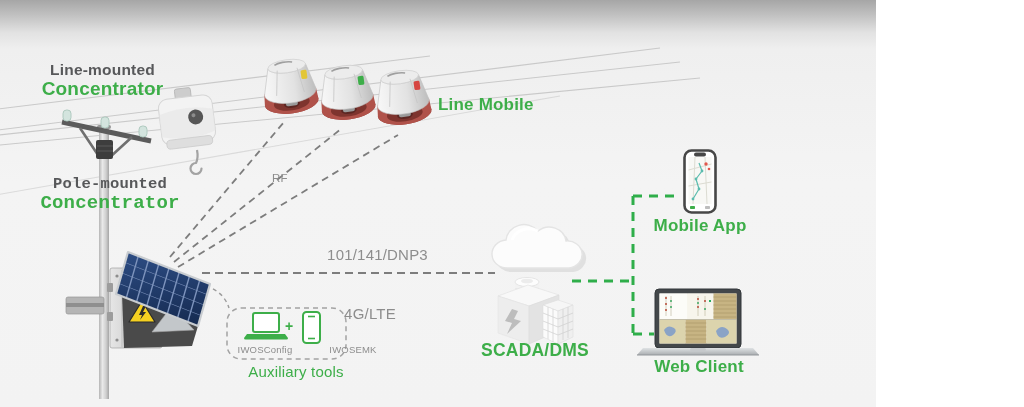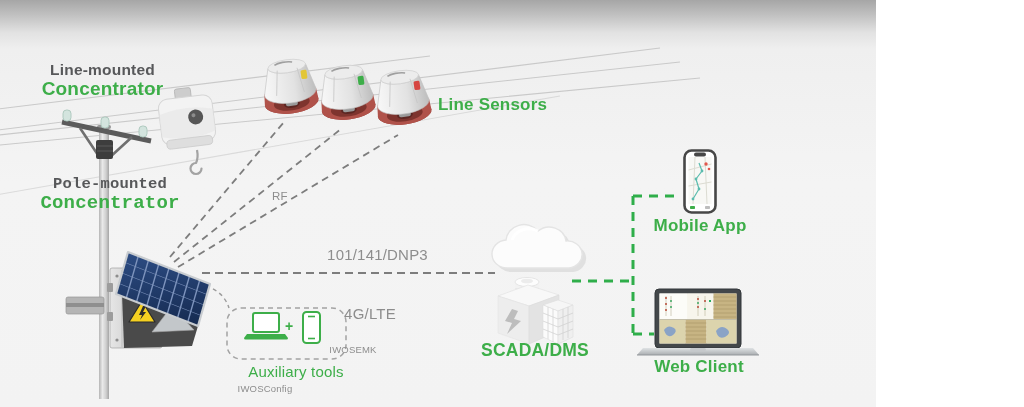--- a/index.html
+++ b/index.html
@@ -292,35 +292,35 @@
 <div class="lbl tc" style="left:20px; top:61px; width:165px;">
   <div class="gray-strong" style="font-size:15.5px">Line-mounted</div>
   <div class="green-big" style="font-size:19px">Concentrator</div>
 </div>
 
 <div class="lbl tc" style="left:30px; top:176px; width:160px;font-family:Liberation Mono, monospace;">
   <div class="gray-strong" style="font-size:15.5px">Pole-mounted</div>
   <div class="green-big" style="font-size:19px">Concentrator</div>
 </div>
 
-<div class="lbl green-big" style="left:438px; top:95px; font-size:17px;">Line Sensors</div>
-
-<div class="lbl dash-gray" style="left:272px; top:190px; font-size:11.5px;">RF</div>
+<div class="lbl green-big" style="left:438px; top:95px; font-size:17px;">Line Mobile</div>
+
+<div class="lbl dash-gray" style="left:272px; top:172px; font-size:11.5px;">RF</div>
 
 <div class="lbl tc dash-gray" style="left:300px; top:247px; width:155px; font-size:15px;">101/141/DNP3</div>
 
 <div class="lbl tc dash-gray" style="left:300px; top:278px; width:140px; font-size:15px;margin-top:28px;">4G/LTE</div>
 
 <div class="lbl tc green-big" style="left:460px; top:341px; width:150px; font-size:17.5px;">SCADA/DMS</div>
 
 <div class="lbl tc green-med" style="left:630px; top:216px; width:140px; font-size:17px;">Mobile App</div>
 
 <div class="lbl tc green-med" style="left:629px; top:357px; width:140px; font-size:17px;">Web Client</div>
 
 <div class="lbl tc" style="left:226px; top:364px; width:140px; font-size:15px; color:#3dae49; font-weight:500;text-align:center;">Auxiliary tools</div>
 
-<div class="lbl tc dash-gray" style="left:234px; top:345px; width:62px; font-size:9.5px;margin-top:39px;">IWOSConfig</div>
+<div class="lbl tc dash-gray" style="left:234px; top:345px; width:62px; font-size:9.5px;">IWOSConfig</div>
 
 <div class="lbl" style="left:285px; top:319px; font-size:14px; color:#3dae49; font-weight:700;">+</div>
 
 <div class="lbl tc dash-gray" style="left:287px; top:345px; width:52px; font-size:9.5px;margin-left:40px;">IWOSEMK</div>
 
 </div>
 
 </body></html>

